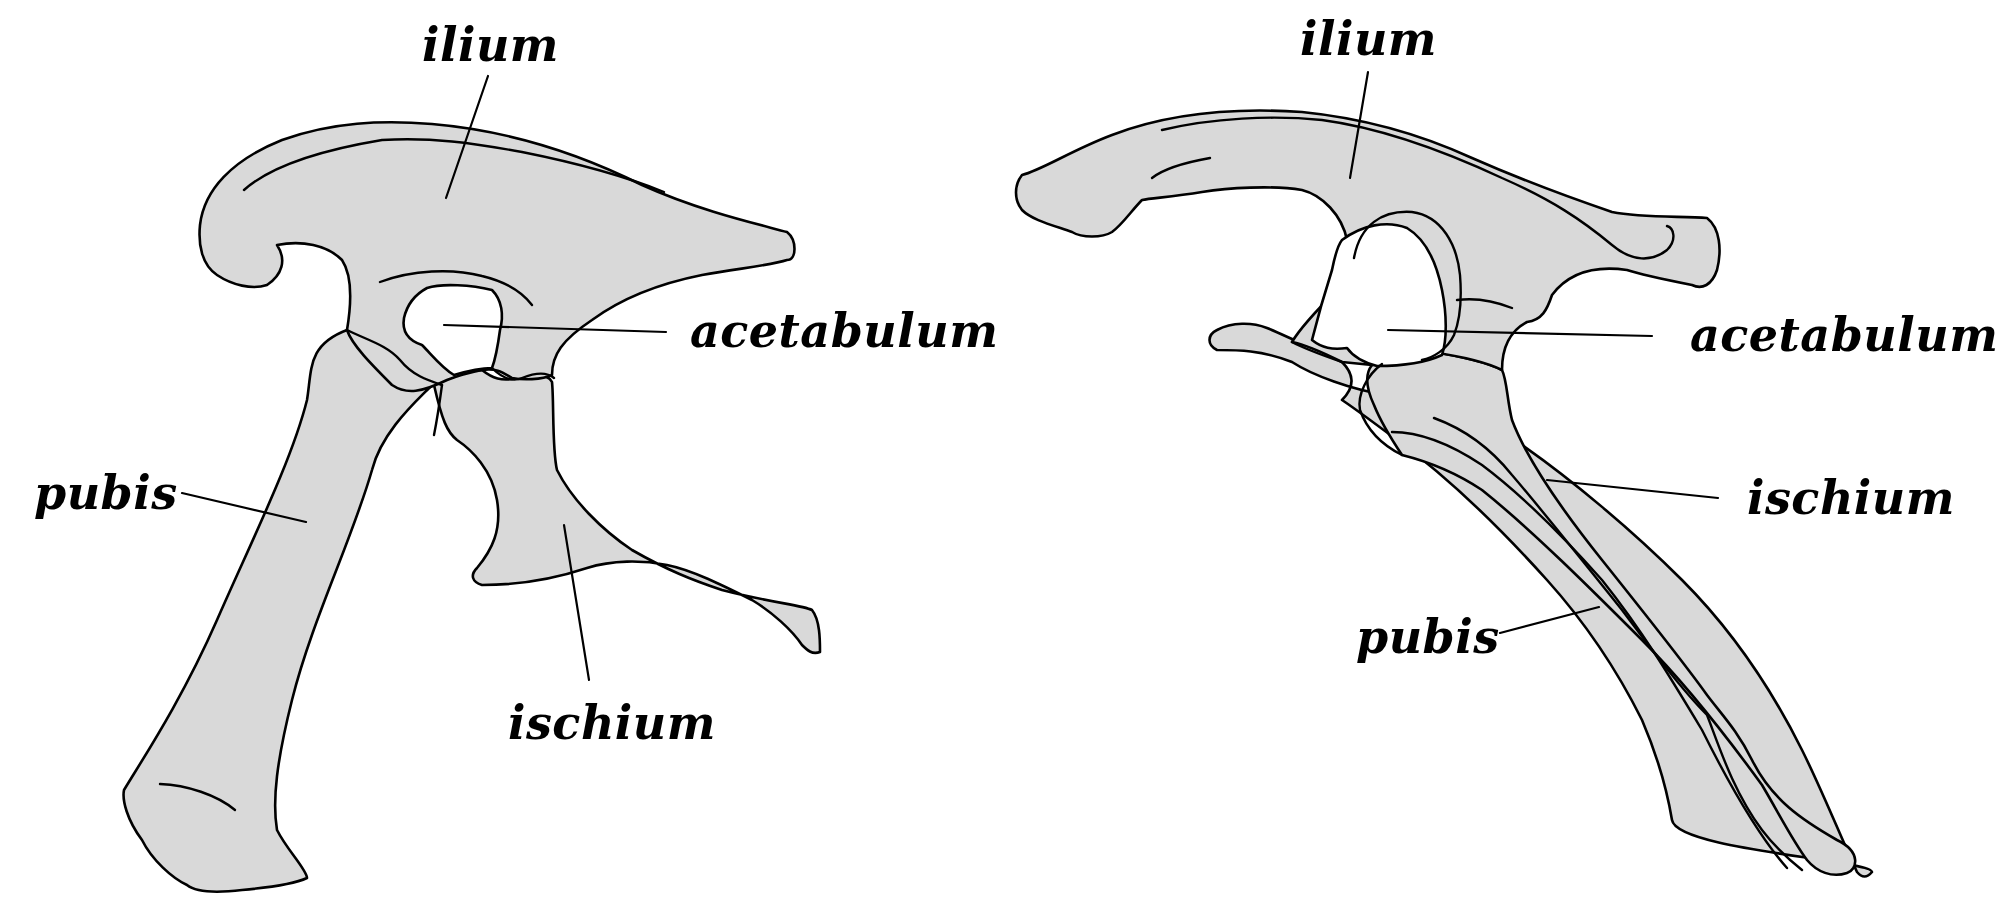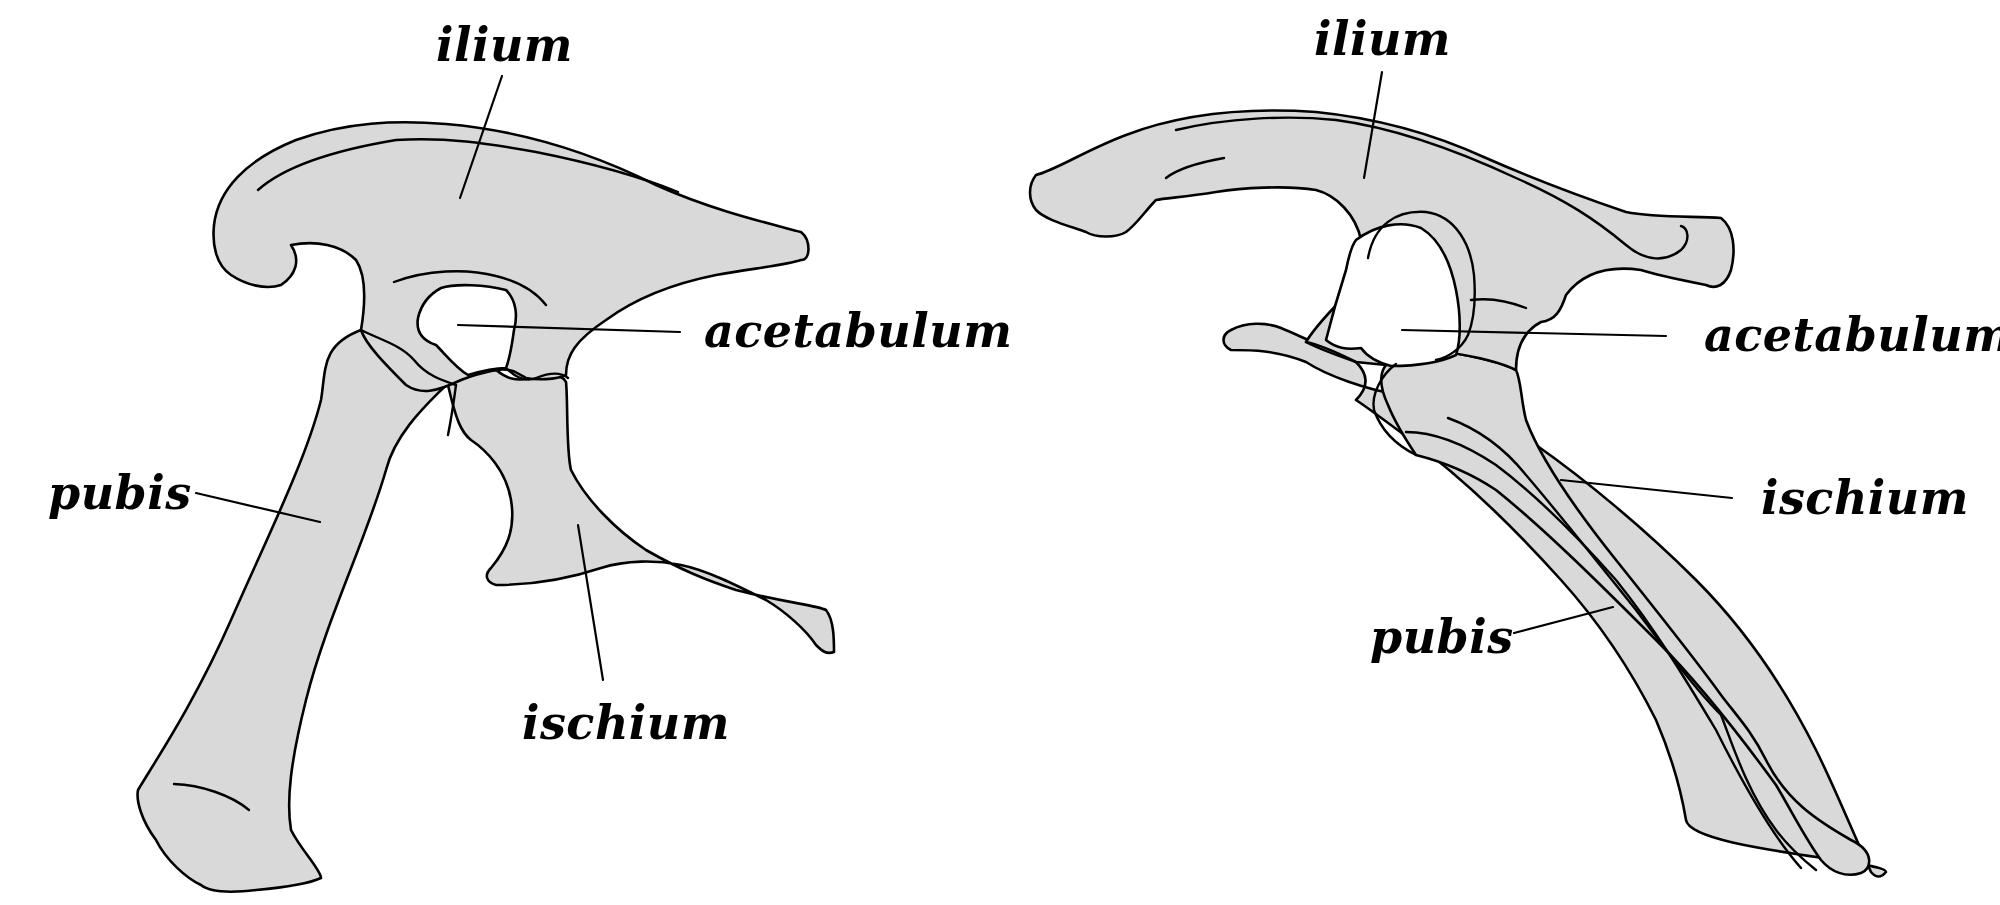--- a/index.html
+++ b/index.html
@@ -1,17 +1,17 @@
 <!DOCTYPE html>
 <html><head>
   <meta charset="utf-8">
   <style>
     html, body { margin: 0; padding: 0; background: #ffffff; }
     body { width: 2000px; height: 905px; overflow: hidden; position: relative; }
-    #stage { position: absolute; left: 16px; top: 0; width: 1816px; height: 905px; }
+    #stage { position: absolute; left: 2px; top: 0; width: 1816px; height: 905px; }
     svg { position: absolute; left: 0; top: 0; }
     .bone { fill: #d9d9d9; stroke: #000; stroke-width: 2.6; stroke-linejoin: round; stroke-linecap: round; }
     .hole { fill: #ffffff; stroke: #000; stroke-width: 2.6; stroke-linejoin: round; }
     .seam { fill: none; stroke: #000; stroke-width: 2.4; stroke-linecap: round; stroke-linejoin: round; }
     .leader { fill: none; stroke: #000; stroke-width: 2.2; stroke-linecap: round; }
     .label {
       position: absolute;
       font-family: "DejaVu Serif", "Liberation Serif", serif;
       font-style: italic;
       font-weight: bold;

